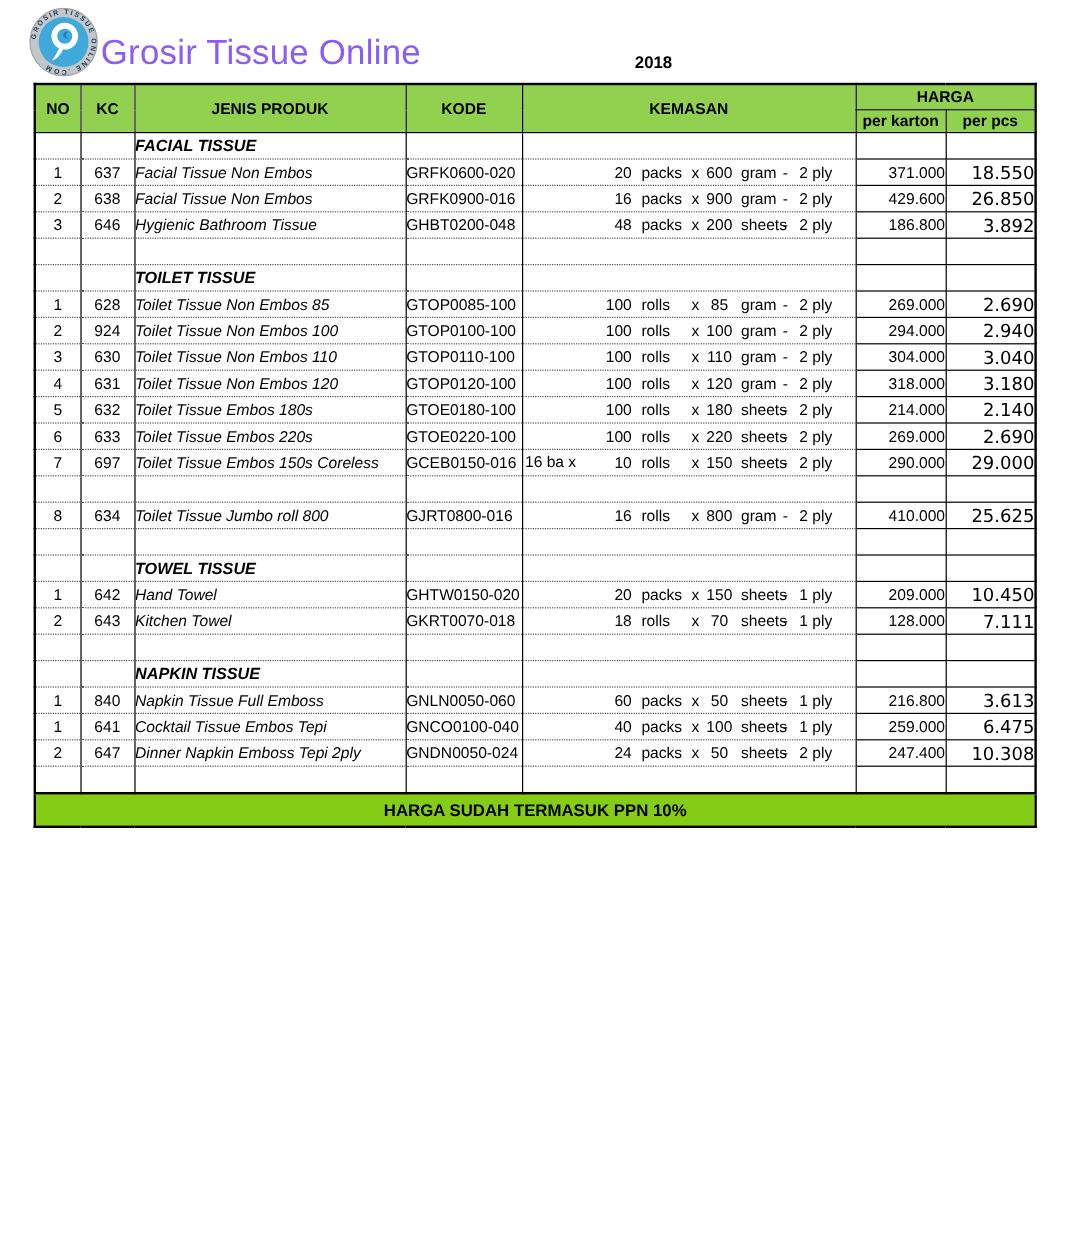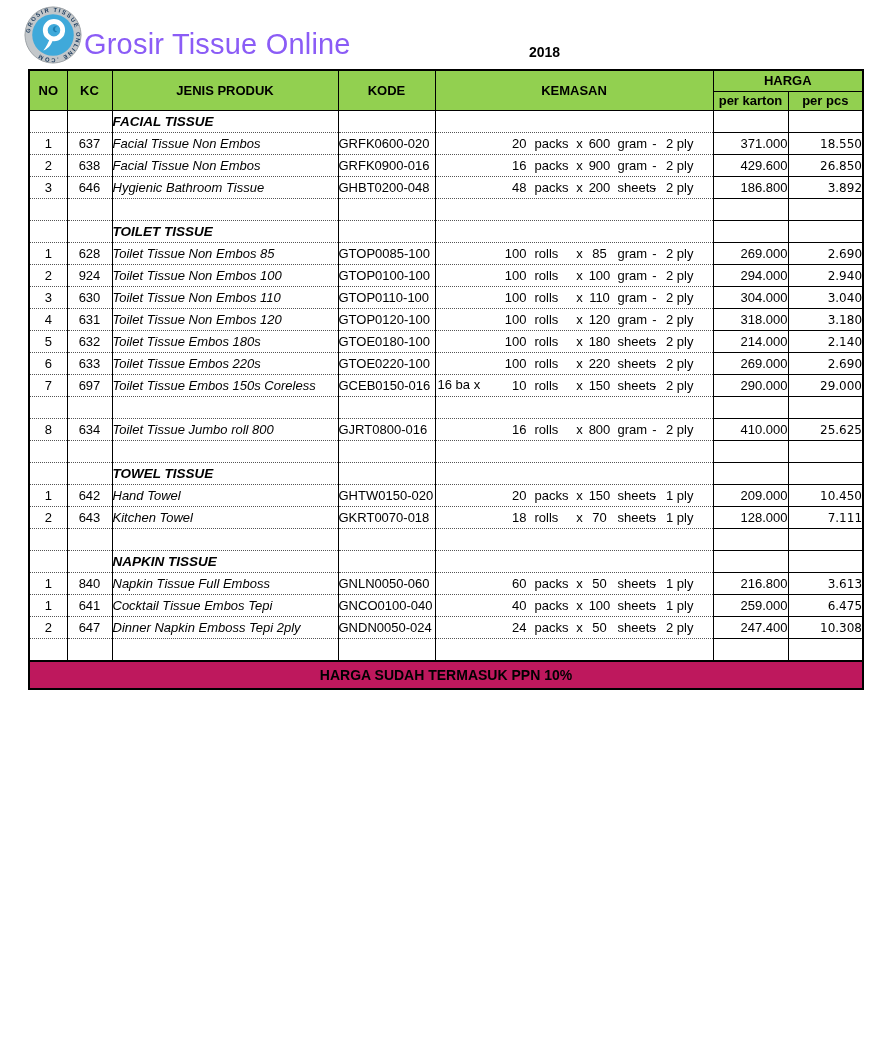--- a/index.html
+++ b/index.html
@@ -29,35 +29,35 @@
     border-left:1px solid #000;border-right:1px solid #000;
     border-top:1px dotted #555;border-bottom:1px dotted #555;
     height:21px;line-height:20px;white-space:nowrap;
   }
   tbody td.harga{border-top:1px solid #000;border-bottom:1px solid #000;}
   td.c-no,td.c-kc{text-align:center;}
   td.c-name{padding-left:4px;font-style:italic;}
   td.c-name.sec{font-weight:bold;font-size:13.5px;}
   td.c-kode{padding-left:3px;}
   td.c-karton{text-align:right;padding-right:9px;}
-  td.c-pcs{text-align:right;padding-right:11px;font-family:"DejaVu Sans",sans-serif;font-size:12px;}
+  td.c-pcs{text-align:right;padding-right:11px;font-family:"DejaVu Sans",sans-serif;font-size:15px;}
   
   .kem{display:flex;position:relative;align-items:center;height:100%;}
   .kem span{display:block;}
   .k-prefix{position:absolute;left:2px;top:0;line-height:20px;}
   .k-qty{width:91px;text-align:right;}
   .k-unit{margin-left:8px;width:38px;text-align:left;}
   .k-x{width:14px;text-align:center;}
   .k-amt{width:26px;text-align:center;}
   .k-u2{margin-left:5px;width:32px;text-align:left;white-space:nowrap;overflow:visible;}
   .k-dash{width:10px;text-align:center;}
   .k-ply{width:34px;text-align:right;}
   
   tfoot td{
-    background:#be185d;border:1px solid #000;border-top:2px solid #000;
+    background:#84cc16;border:1px solid #000;border-top:2px solid #000;
     height:26px;line-height:26px;text-align:center;font-weight:bold;font-size:14px;
   }
 </style>
 </head>
 <body>
 
 <div class="page">
 
   <div class="logo">
     <svg width="58" height="58" viewBox="0 0 60 60">

